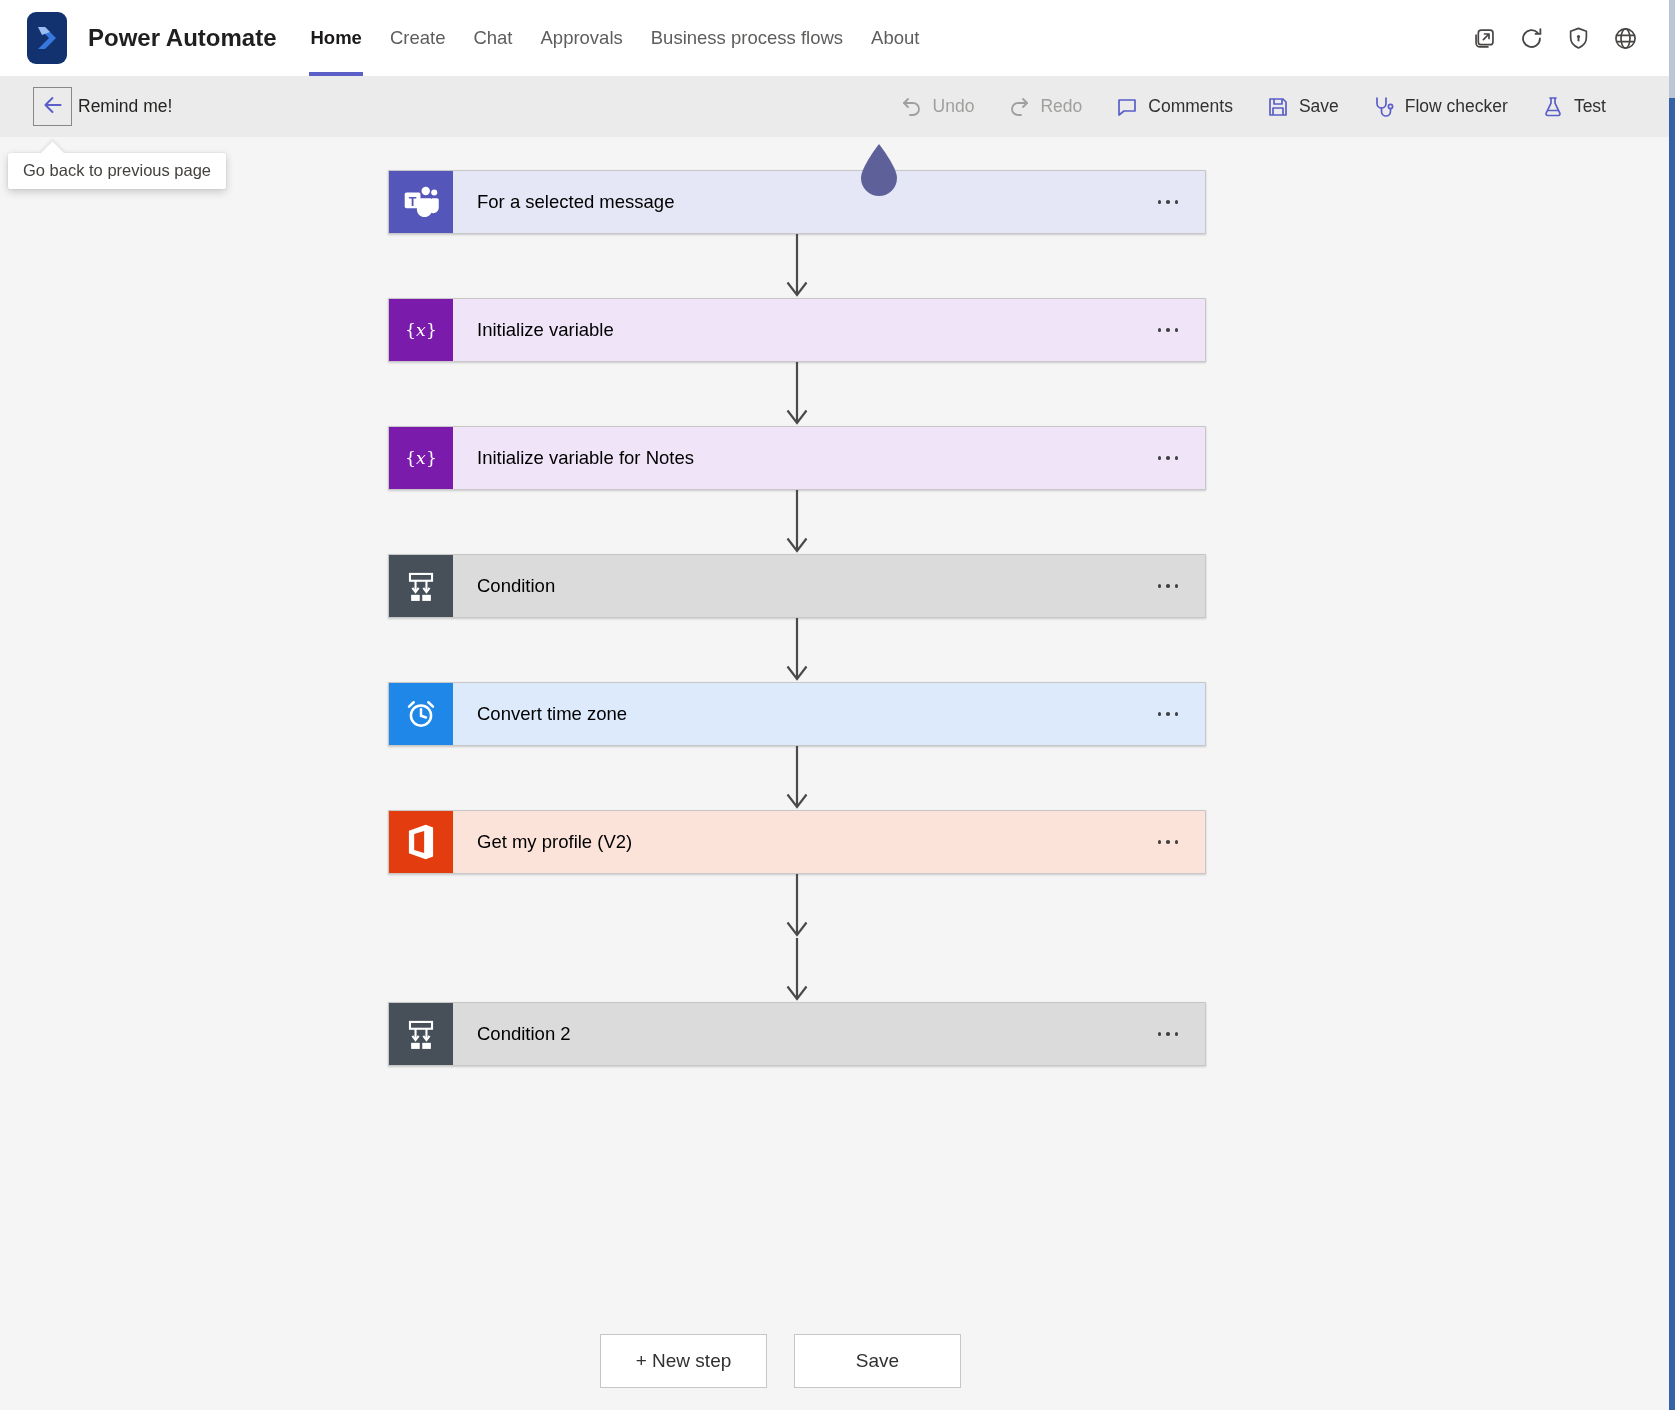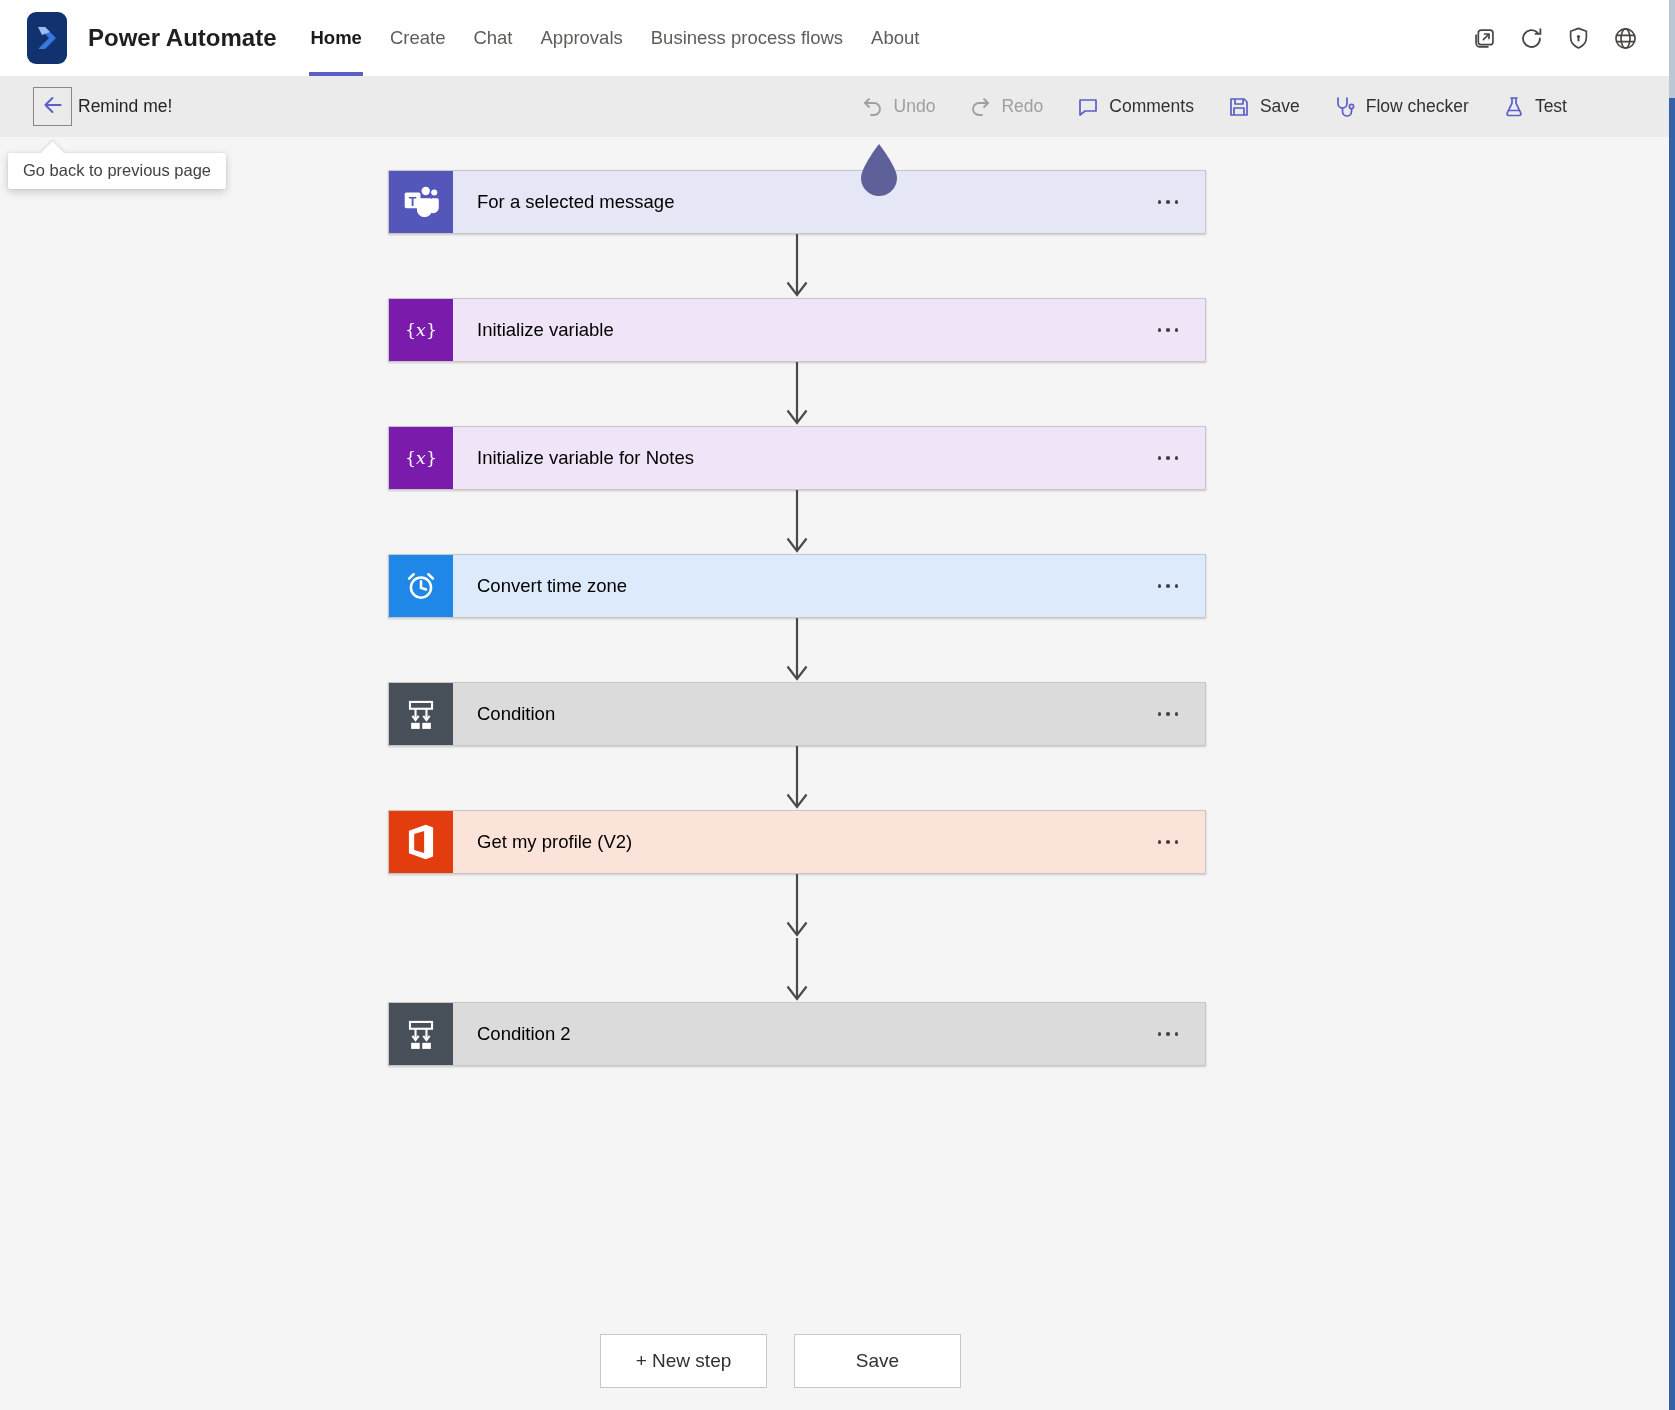--- a/index.html
+++ b/index.html
@@ -27,21 +27,21 @@
 
   
   .toolbar { position:absolute; top:76px; left:0; right:0; height:61px; background:#ebebeb;
              display:flex; align-items:center; }
   .back-btn { width:39px; height:39px; margin-left:33px; border:1px solid #8a8886;
               background:transparent; display:flex; align-items:center; justify-content:center;
               cursor:pointer; padding:0; flex:none; }
   .back-btn svg { width:26px; height:26px; }
   .flow-title { margin-left:6px; font-size:17.5px; color:#252423; }
   .toolbar-actions { margin-left:auto; display:flex; align-items:center; gap:33px;
-                     padding-right:108px; }
+                     padding-right:69px; }
   .tb-action { display:flex; align-items:center; gap:9px; font-size:17.5px; color:#323130;
                cursor:pointer; white-space:nowrap; }
   .tb-action .ticon { width:24px; height:24px; color:#5b5fc7; flex:none; }
   .tb-action .ticon svg { width:100%; height:100%; }
   .tb-action.disabled { color:#a19f9d; cursor:default; }
   .tb-action.disabled .ticon { color:#a19f9d; }
 
   
   .canvas { position:absolute; top:137px; left:0; right:0; bottom:0; background:#f5f5f5; }
 
@@ -274,44 +274,20 @@
     <div class="connector">
       <svg viewBox="0 0 26 64" fill="none" stroke="#4a4a4a" stroke-width="2.2">
         <line x1="13" y1="0" x2="13" y2="60"></line>
         <path d="M3.5 48.5 13 61 22.5 48.5"></path>
       </svg>
     </div>
   </div>
 
 
   <div class="step">
-    <div class="card" style="background: rgb(221, 234, 251);">
-      <span class="sicon" style="background: rgb(30, 135, 232); color: rgb(30, 135, 232);">
-              <svg viewBox="0 0 40 40" fill="none" stroke="#fff" stroke-width="2.4" stroke-linecap="round">
-                <circle cx="20" cy="21.5" r="9.6"></circle>
-                <path d="M20 15.5v6.2l4.8 1.6"></path>
-                <path d="M8.6 13 13 8.8M31.4 13 27 8.8"></path>
-              </svg>
-            </span>
-      <span class="slabel">Convert time zone</span>
-      <span class="dots">
-              <i></i>
-              <i></i>
-              <i></i>
-            </span>
-    </div>
-    <div class="connector">
-      <svg viewBox="0 0 26 64" fill="none" stroke="#4a4a4a" stroke-width="2.2">
-        <line x1="13" y1="0" x2="13" y2="60"></line>
-        <path d="M3.5 48.5 13 61 22.5 48.5"></path>
-      </svg>
-    </div>
-  </div>
-
-  <div class="step">
     <div class="card" style="background: rgb(219, 219, 219);">
       <span class="sicon" style="background: rgb(71, 79, 89); color: rgb(71, 79, 89);">
               <svg viewBox="0 0 40 40" fill="none" stroke="#fff" stroke-width="2">
                 <rect x="9.5" y="8.5" width="21" height="6.5"></rect>
                 <path d="M14.8 15v9.5M25.2 15v9.5"></path>
                 <path d="M11.8 21.8 14.8 25.8 17.8 21.8M22.2 21.8 25.2 25.8 28.2 21.8"></path>
                 <rect x="10.6" y="28.4" width="8.2" height="5.8" fill="#fff" stroke="none"></rect>
                 <rect x="21.2" y="28.4" width="8.2" height="5.8" fill="#fff" stroke="none"></rect>
               </svg>
             </span>
@@ -324,20 +300,44 @@
     </div>
     <div class="connector">
       <svg viewBox="0 0 26 64" fill="none" stroke="#4a4a4a" stroke-width="2.2">
         <line x1="13" y1="0" x2="13" y2="60"></line>
         <path d="M3.5 48.5 13 61 22.5 48.5"></path>
       </svg>
     </div>
   </div>
 
   <div class="step">
+    <div class="card" style="background: rgb(221, 234, 251);">
+      <span class="sicon" style="background: rgb(30, 135, 232); color: rgb(30, 135, 232);">
+              <svg viewBox="0 0 40 40" fill="none" stroke="#fff" stroke-width="2.4" stroke-linecap="round">
+                <circle cx="20" cy="21.5" r="9.6"></circle>
+                <path d="M20 15.5v6.2l4.8 1.6"></path>
+                <path d="M8.6 13 13 8.8M31.4 13 27 8.8"></path>
+              </svg>
+            </span>
+      <span class="slabel">Convert time zone</span>
+      <span class="dots">
+              <i></i>
+              <i></i>
+              <i></i>
+            </span>
+    </div>
+    <div class="connector">
+      <svg viewBox="0 0 26 64" fill="none" stroke="#4a4a4a" stroke-width="2.2">
+        <line x1="13" y1="0" x2="13" y2="60"></line>
+        <path d="M3.5 48.5 13 61 22.5 48.5"></path>
+      </svg>
+    </div>
+  </div>
+
+  <div class="step">
     <div class="card" style="background: rgb(252, 227, 218);">
       <span class="sicon" style="background: rgb(227, 61, 15); color: rgb(227, 61, 15);">
               <svg viewBox="0 0 40 40">
                 <path fill="#fff" fill-rule="evenodd" d="M24.5 3.5 8.5 9.2v21.6l16 5.7 7-2.8V6.3ZM23 9.5l-9.5 2.9v15.2L23 30.5Z"></path>
               </svg>
             </span>
       <span class="slabel">Get my profile (V2)</span>
       <span class="dots">
               <i></i>
               <i></i>

